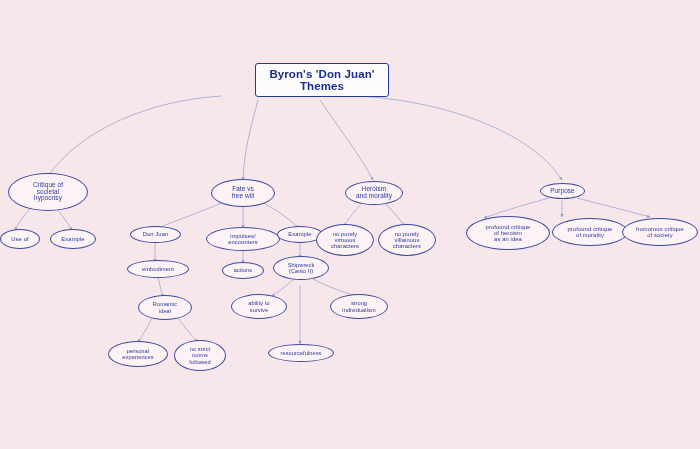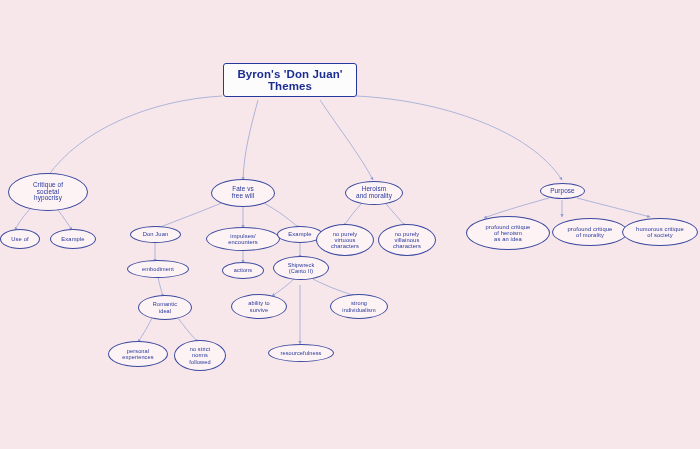--- a/index.html
+++ b/index.html
@@ -52,20 +52,21 @@
     color: #1b2d91;
     box-shadow: 0 0 0 0 rgba(0,0,0,0);
   }
   .lvl1 { font-size: 6.4px; }
   .lvl2 { font-size: 5.8px; }
   .lvl3 { font-size: 5.6px; }
   .lvl4 { font-size: 5.6px; }
   .rootlabel {
     font-size: 11.5px;
     padding: 0 6px;
+    margin-left: 32px;
   }
 </style>
 </head>
 <body>
 
 <div id="canvas">
 
   <svg id="edges" viewBox="0 0 700 449" xmlns="http://www.w3.org/2000/svg">
     <defs>
       <marker id="ah" markerWidth="5" markerHeight="5" refX="3.6" refY="2" orient="auto" markerUnits="strokeWidth">

